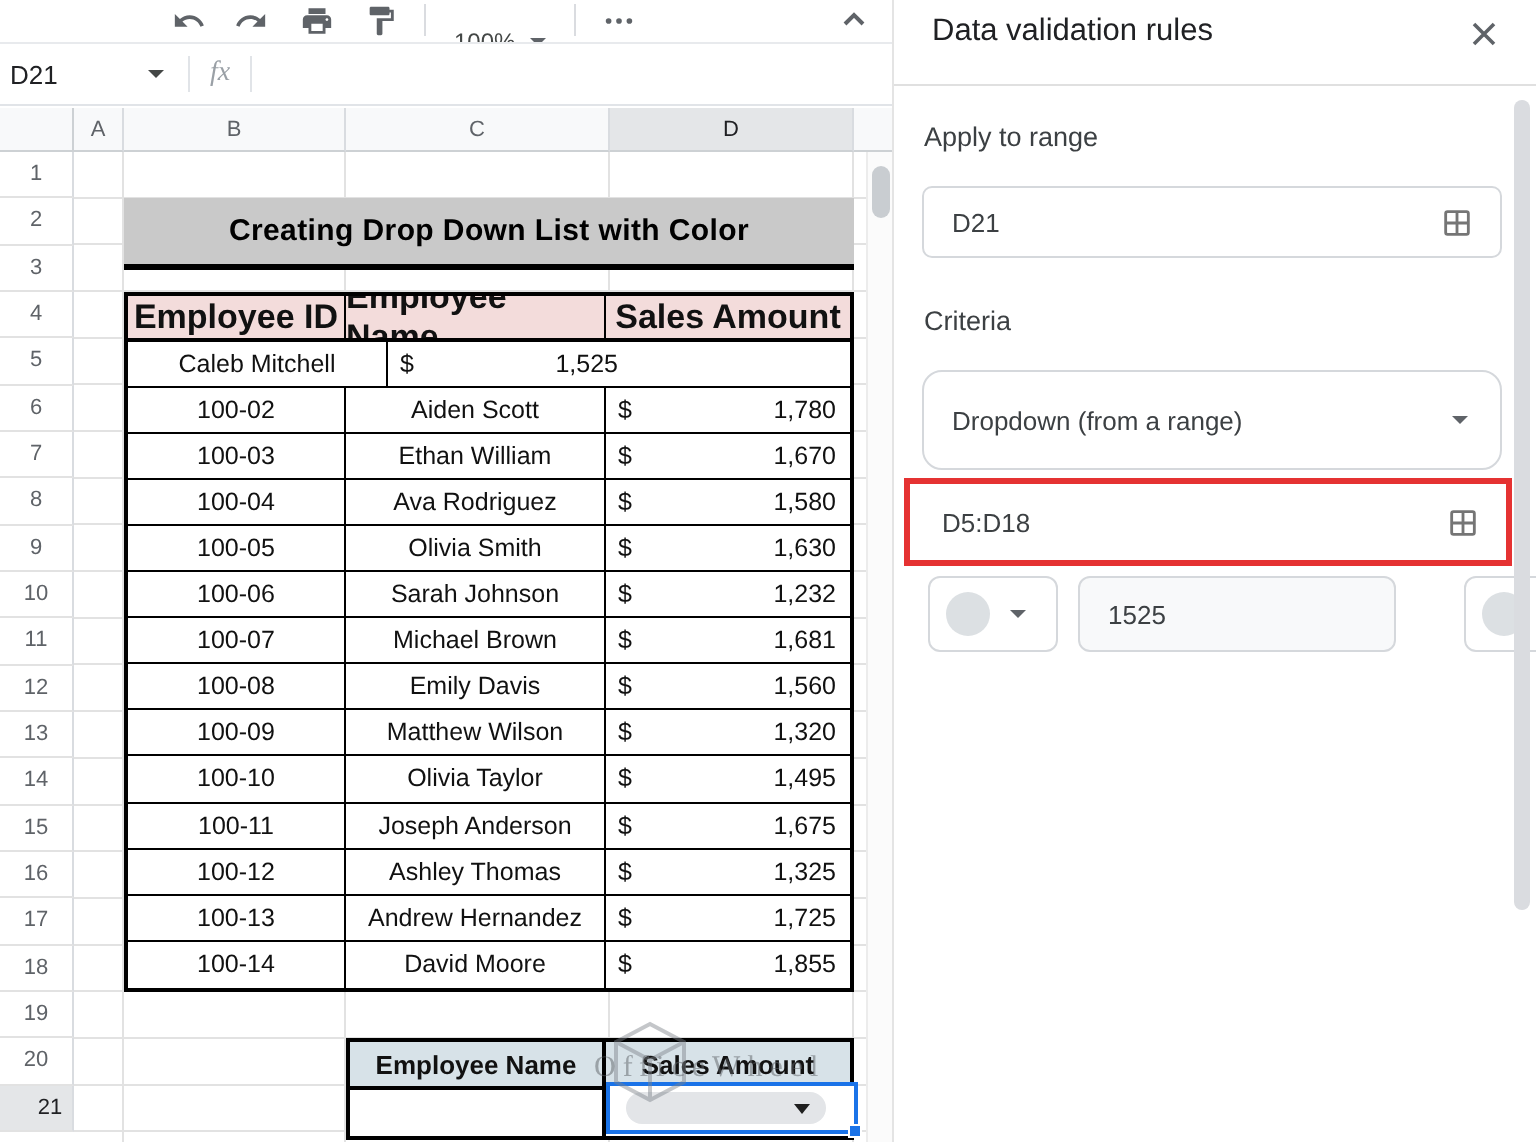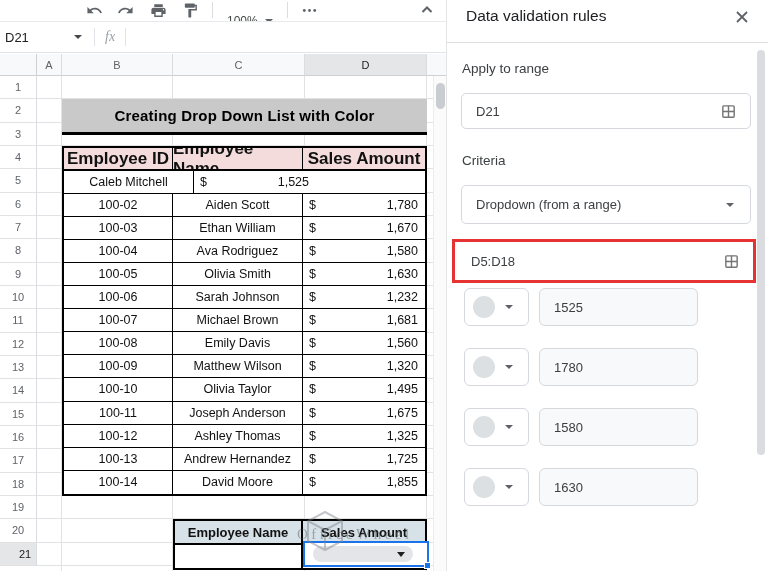--- a/index.html
+++ b/index.html
@@ -97,21 +97,21 @@
   .p-box { position:absolute; left:14px; width:290px; border:1px solid #d5d8dc; border-radius:5px;
     background:#fff; display:flex; align-items:center; font-size:13px; color:#3c4043; cursor:pointer; }
   .p-box .val { padding-left:14px; flex:1; }
   .grid-icon { margin-right:13px; display:flex; }
   .grid-icon svg { stroke:#757575; fill:none; stroke-width:1.5; }
   .red-wrap { position:absolute; left:5px; top:239px; width:304px; height:44px;
     border:3px solid var(--accent_red,#e53232); display:flex; align-items:center;
     font-size:13px; color:#3c4043; background:#fff; }
   .red-wrap .val { padding-left:16px; flex:1; }
 
-  .items { position:absolute; left:0; top:288px; width:322px; display:flex; flex-direction:column; gap:22px; }
+  .items { position:absolute; left:0; top:288px; width:322px; display:flex; flex-direction:row; gap:17px; }
   .item-row { display:flex; height:38px; margin-left:17px; }
   .color-btn { width:65px; height:38px; border:1px solid #d5d8dc; border-radius:6px; background:#fff;
     display:flex; align-items:center; cursor:pointer; }
   .color-dot { width:22px; height:22px; border-radius:50%; background:#dce0e3; margin-left:8px; }
   .color-btn .caret { margin-left:10px; }
   .item-field { width:159px; height:38px; border:1px solid #d5d8dc; border-radius:6px; background:#f8f9fa;
     margin-left:10px; display:flex; align-items:center; padding-left:14px; font-size:13px; color:#3c4043; }
 
   .panel-scrollbar { position:absolute; left:310px; top:50px; width:8px; height:405px;
     background:#dadce0; border-radius:4px; cursor:pointer; }
@@ -386,21 +386,21 @@
       <span class="val">D21</span>
       <span class="grid-icon">
         <svg width="17" height="17" viewBox="0 0 18 18">
             <rect x="3" y="3" width="12" height="12" rx="1"></rect>
             <path d="M9 3 V15 M3 9 H15"></path>
           </svg>
       </span>
     </div>
 
     <div class="panel-label" style="top:153px">Criteria</div>
-    <div class="p-box" style="top:185px; height:39px;">
+    <div class="p-box" style="top:185px; height:50px;border-radius:10px;">
       <span class="val">Dropdown (from a range)</span>
       <span class="caret" style="margin-right:16px;"></span>
     </div>
 
     <div class="red-wrap">
       <span class="val">D5:D18</span>
       <span class="grid-icon">
         <svg width="17" height="17" viewBox="0 0 18 18">
             <rect x="3" y="3" width="12" height="12" rx="1"></rect>
             <path d="M9 3 V15 M3 9 H15"></path>

